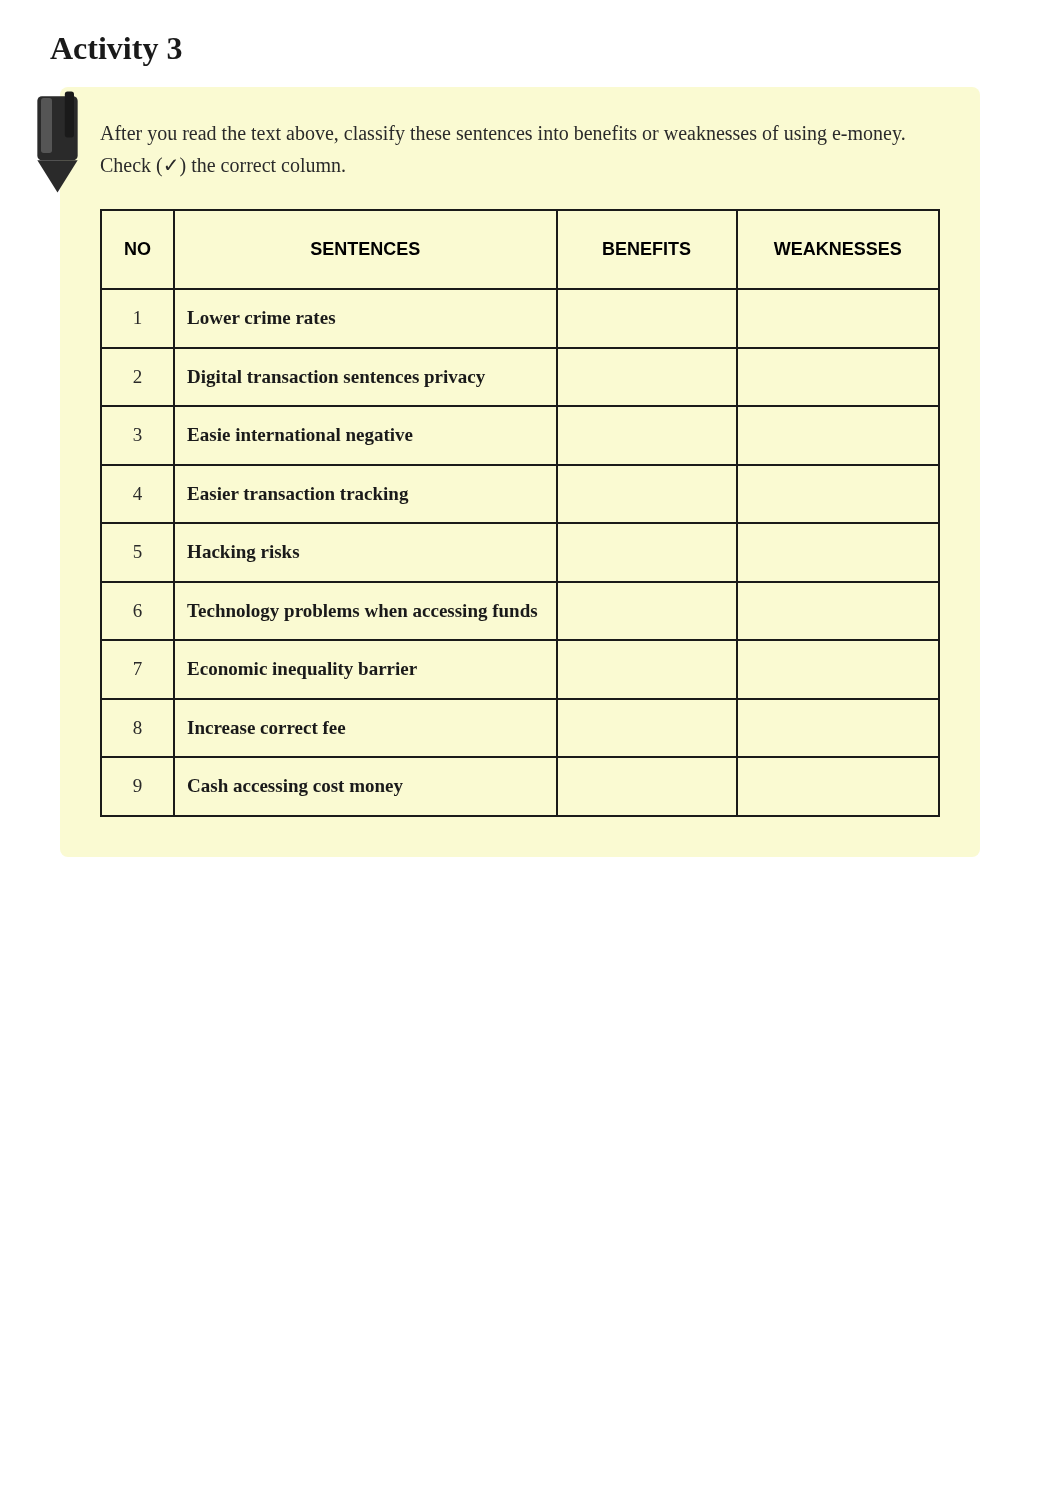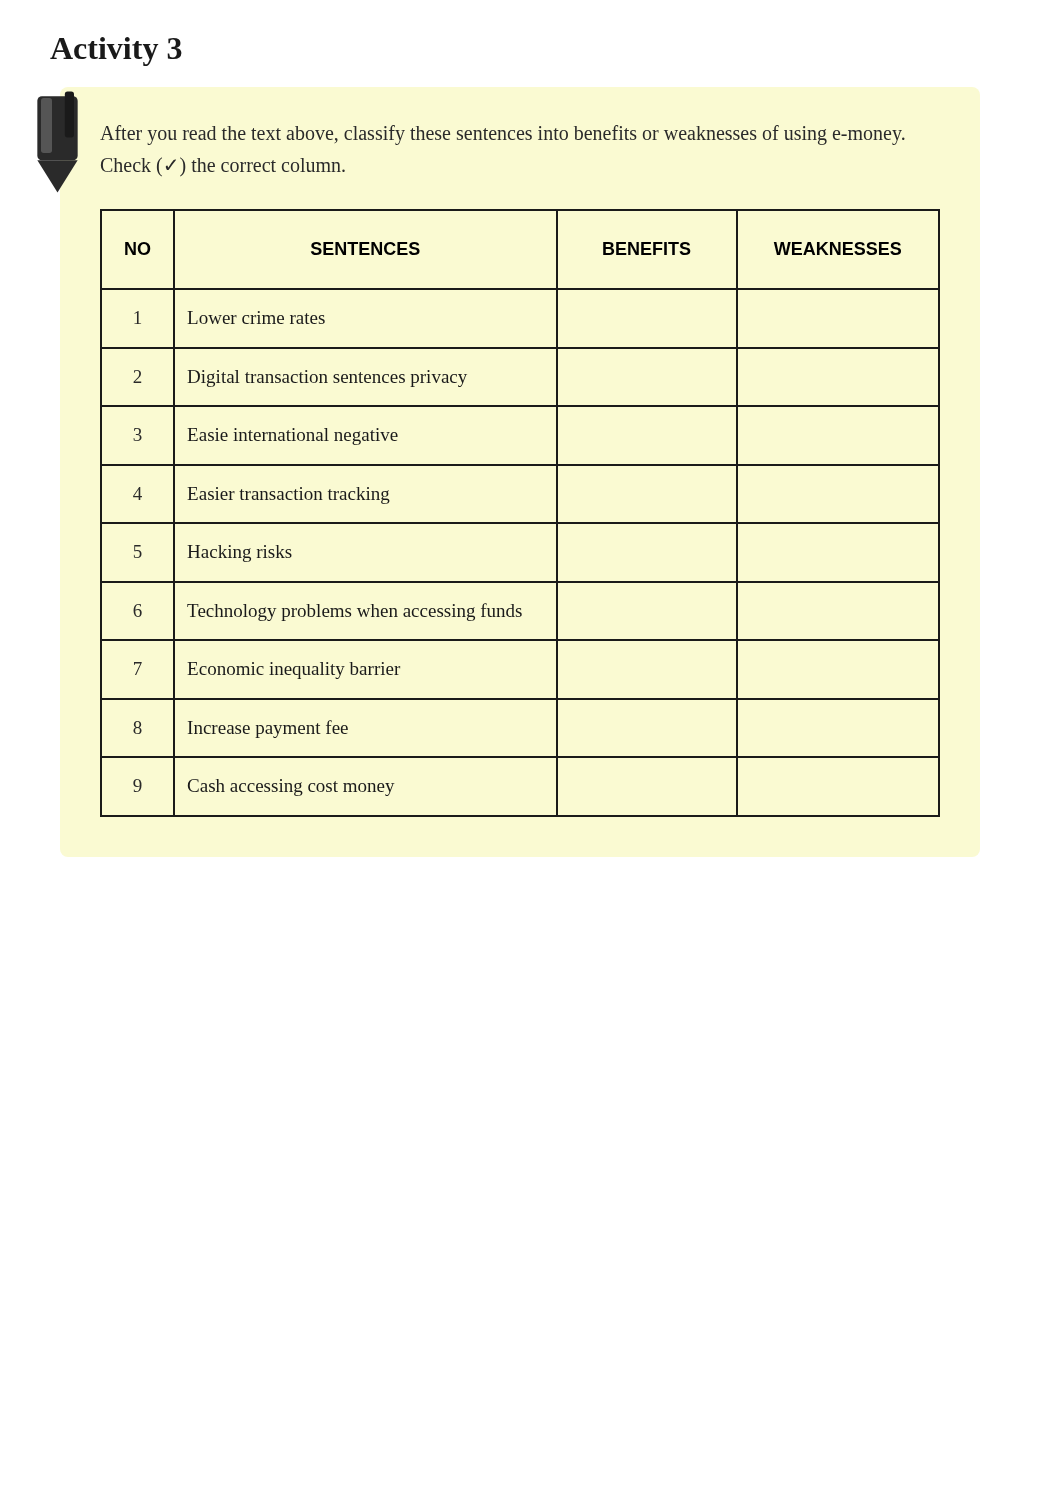--- a/index.html
+++ b/index.html
@@ -103,20 +103,21 @@
     .row-no {
       text-align: center;
       color: #2a2a2a;
       font-size: 19px;
     }
 
     .sentence-text {
       color: #1a1a1a;
       font-size: 19px;
       line-height: 1.5;
+      font-weight: bold;
     }
   </style>
 </head>
 <body>
 
 <h1 class="page-title">Activity 3</h1>
 
 <div class="content-card">
 
   <div class="icon-area">
@@ -181,21 +182,21 @@
           <td class="col-weaknesses"></td>
         </tr>
         <tr>
           <td class="col-no row-no">7</td>
           <td class="col-sentence sentence-text">Economic inequality barrier</td>
           <td class="col-benefits"></td>
           <td class="col-weaknesses"></td>
         </tr>
         <tr>
           <td class="col-no row-no">8</td>
-          <td class="col-sentence sentence-text">Increase payment fee</td>
+          <td class="col-sentence sentence-text">Increase correct fee</td>
           <td class="col-benefits"></td>
           <td class="col-weaknesses"></td>
         </tr>
         <tr>
           <td class="col-no row-no">9</td>
           <td class="col-sentence sentence-text">Cash accessing cost money</td>
           <td class="col-benefits"></td>
           <td class="col-weaknesses"></td>
         </tr>
       </tbody>

